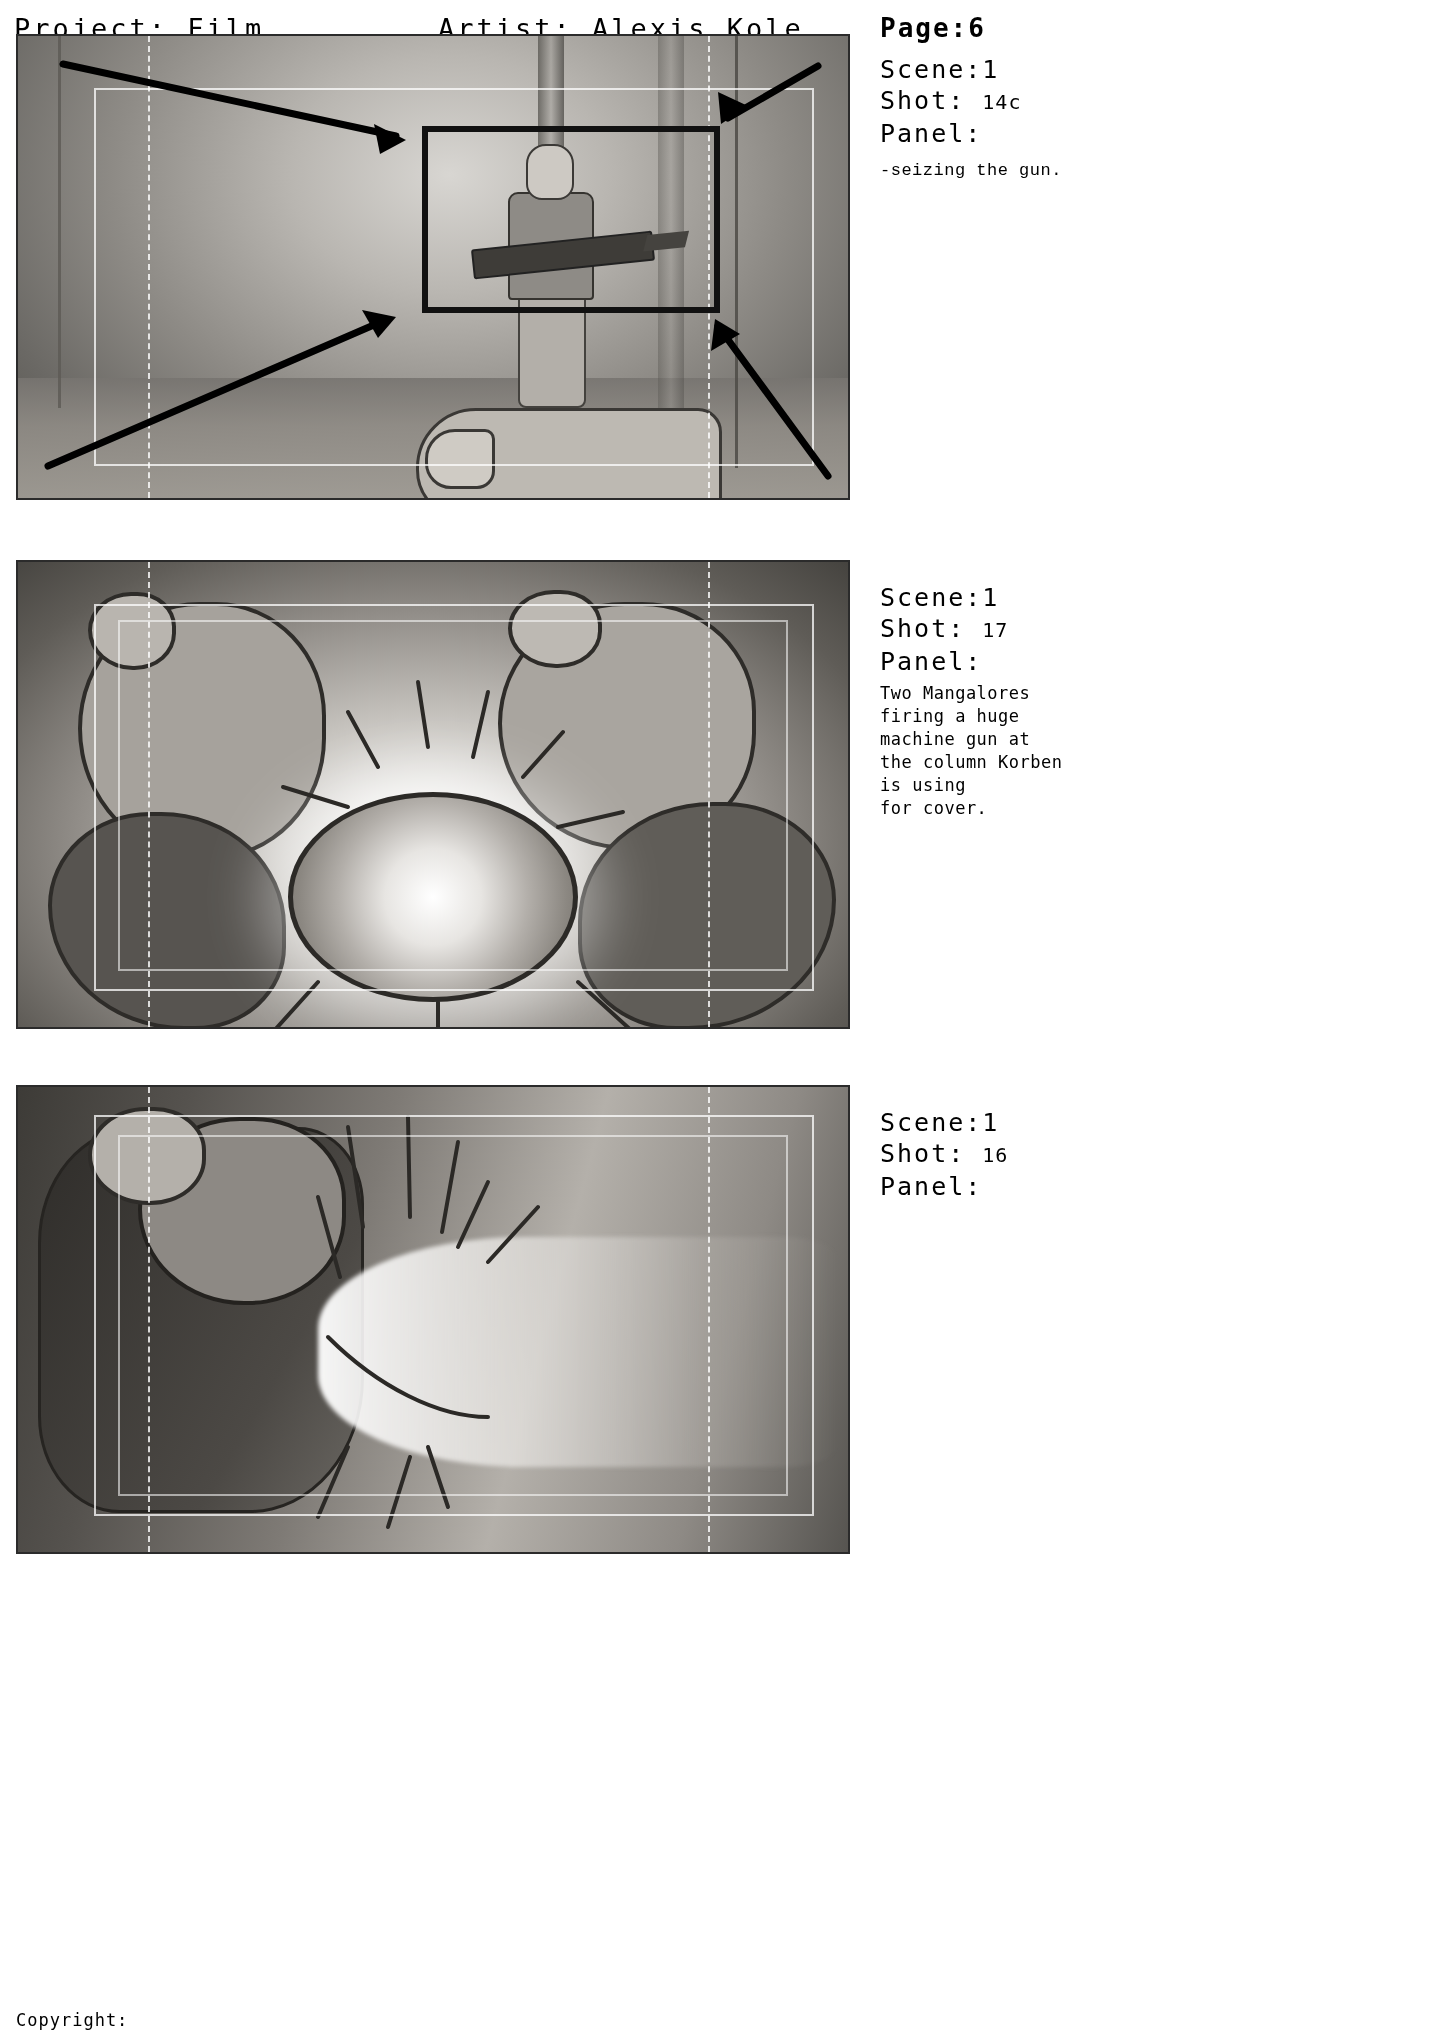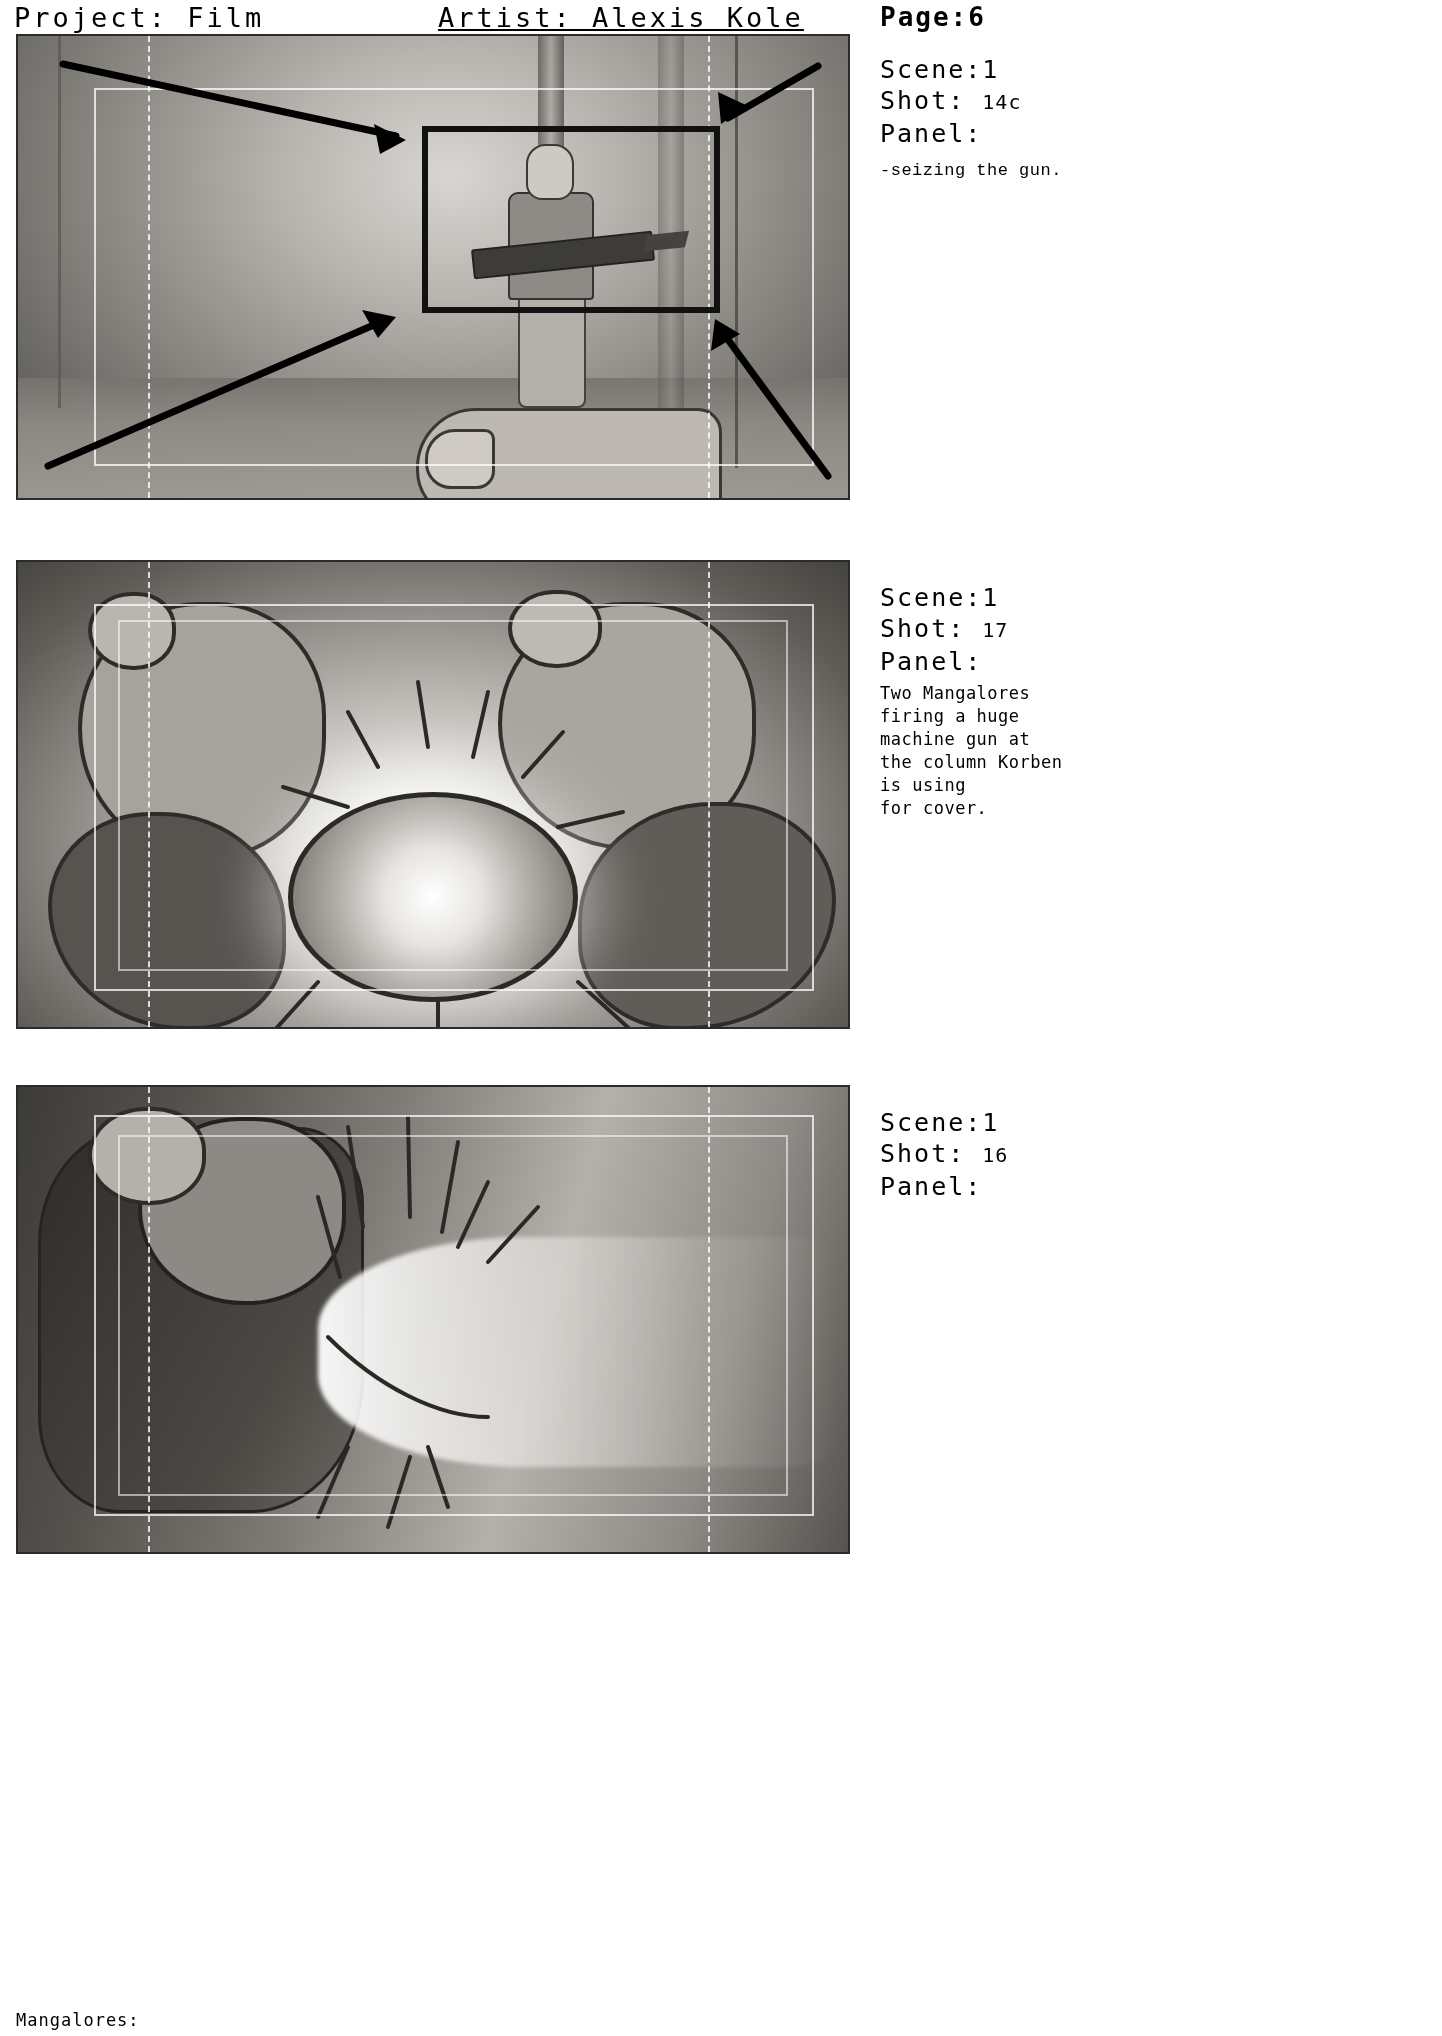--- a/index.html
+++ b/index.html
@@ -12,21 +12,21 @@
     height: 2036px;
     position: relative;
     font-family: "DejaVu Sans Mono", monospace;
     color: #000;
     overflow: hidden;
   }
 
   
   .header {
     position: absolute;
-    top: 0;
+    top: 11px;
     left: 0;
     width: 1442px;
     height: 40px;
   }
   .hdr-project {
     position: absolute;
     left: 14px;
     top: 2px;
     font-size: 27px;
     letter-spacing: 3px;
@@ -395,13 +395,13 @@
     <div>Scene:1</div>
     <div>
       <span>Shot:</span>
       <span class="val">16</span>
     </div>
     <div>Panel:</div>
   </div>
   <div class="note" style="left:880px; top:122px; width:540px;"></div>
 </div>
 
-<div class="copyright">Mangalores:</div>
+<div class="copyright">Copyright:</div>
 
 </body></html>

